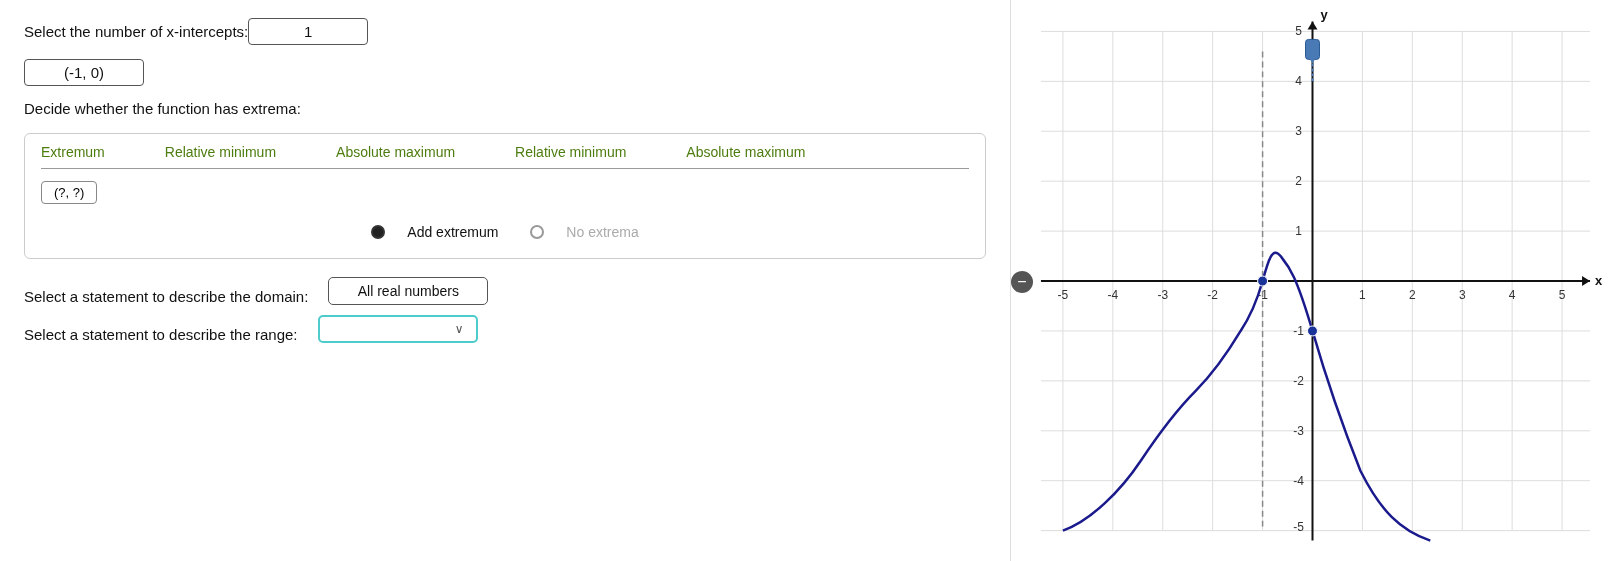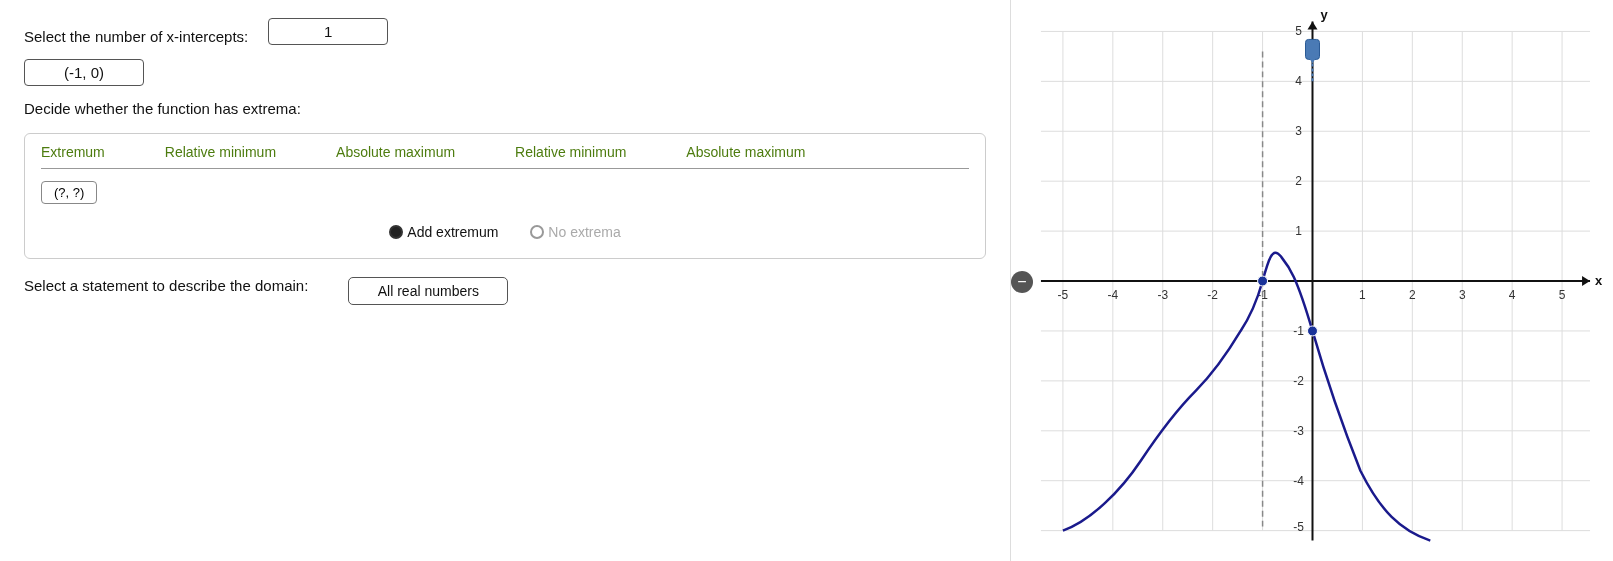--- a/index.html
+++ b/index.html
@@ -15,22 +15,22 @@
     }
     .left-panel {
       width: 1010px;
       padding: 18px 24px;
       display: flex;
       flex-direction: column;
       gap: 14px;
     }
     .row {
       display: flex;
-      align-items: flex-end;
-      gap: 20px;
+      align-items: center;
+      gap: 0;
     }
     .question-text {
       font-size: 15px;
     }
     .answer-box {
       border: 1.5px solid #555;
       border-radius: 4px;
       padding: 4px 18px;
       min-width: 120px;
       text-align: center;
@@ -69,21 +69,21 @@
     .radio-row {
       display: flex;
       align-items: center;
       gap: 32px;
       margin-top: 20px;
       justify-content: center;
     }
     .radio-option {
       display: flex;
       align-items: center;
-      gap: 4px;
+      gap: 22px;
       font-size: 14px;
       cursor: pointer;
     }
     .radio-dot {
       width: 14px;
       height: 14px;
       border-radius: 50%;
       border: 2px solid #333;
       background: #222;
       display: inline-block;
@@ -97,37 +97,36 @@
       display: inline-block;
     }
     .domain-range-section {
       display: flex;
       flex-direction: column;
       gap: 10px;
       margin-top: 4px;
     }
     .domain-row {
       display: flex;
-      align-items: flex-start;
+      align-items: flex-end;
       gap: 20px;
     }
     .domain-label {
       font-size: 15px;
       min-width: 260px;
     }
     .domain-answer {
       border: 1.5px solid #555;
       border-radius: 5px;
       padding: 5px 22px;
       font-size: 14px;
       background: #fff;
       min-width: 160px;
       text-align: center;
       font-weight: 500;
-      margin-left: 20px;
     }
     .range-dropdown {
       border: 2px solid #4ecbcb;
       border-radius: 5px;
       padding: 5px 12px;
       min-width: 160px;
       background: #fff;
       font-size: 14px;
       display: flex;
       align-items: center;
@@ -203,20 +202,27 @@
         <span class="radio-empty"></span>
         <span style="color:#aaa;text-align:right;">No extrema</span>
       </label>
     </div>
   </div>
 
   <div class="domain-range-section">
     <div class="domain-row">
       <span class="domain-label">Select a statement to describe the domain:</span>
       <div class="domain-answer">All real numbers</div>
+    </div>
+    <div class="domain-row">
+      <span class="domain-label">Select a statement to describe the range:</span>
+      <div class="range-dropdown">
+        <span></span>
+        <span class="chevron">∨</span>
+      </div>
     </div>
   </div>
 </div>
 
 <div class="right-panel">
   <div class="minus-btn">−</div>
   <svg class="graph" viewBox="0 0 603 561" xmlns="http://www.w3.org/2000/svg">
 
     <rect width="603" height="561" fill="#fff"></rect>
 

